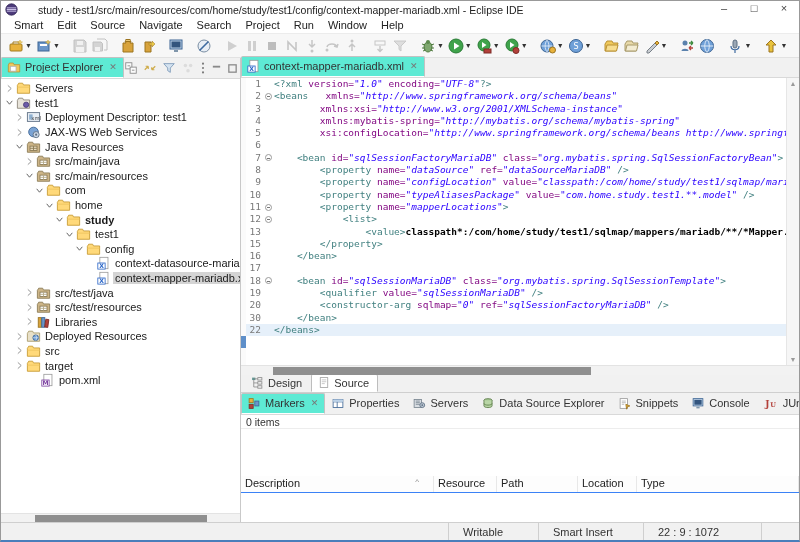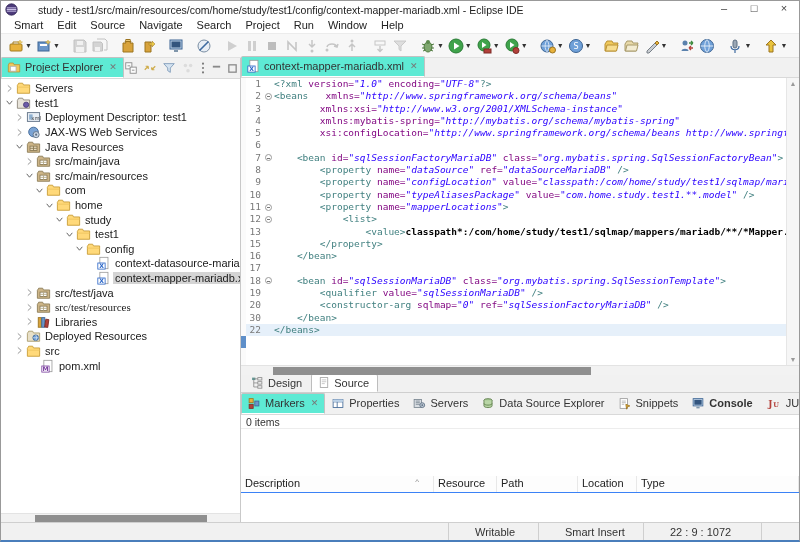--- a/index.html
+++ b/index.html
@@ -83,21 +83,21 @@
   
   .items-count { height:14px; font-size:10.5px; color:#333; padding:1px 0 0 5px; background:#fff; border-bottom:1px solid #ededed; flex:0 0 auto; }
   .tbl-header { height:17px; display:flex; background:#fdfdfd; border-bottom:1px solid #3b82f6; flex:0 0 auto; font-size:11px; color:#222;margin-top:47px; }
   .tbl-col { border-right:1px solid #e8e8e8; padding:1px 4px 0 4px; white-space:nowrap; overflow:hidden; display:flex; }
   .sort { font-size:8px; color:#888; margin-left:auto; padding-right:10px; }
   .tbl-empty { flex:1 1 auto; background:#fff; }
 
   
   .statusbar { height:18px; flex:0 0 auto; background:#f1f1f1; border-top:1px solid #cfcfcf; display:flex; align-items:center; font-size:11px; color:#333; }
   .sb-fill { flex:1 1 auto; }
-  .sb-cell { border-left:1px solid #cfcfcf; height:100%; display:flex; align-items:center; padding:0 26px; white-space:nowrap; }
+  .sb-cell { border-left:1px solid #cfcfcf; height:100%; display:flex; align-items:center; padding:0 14px; white-space:nowrap; }
   .sb-cell.c1 { width:90px; }
   .sb-cell.c2 { width:105px; }
   .sb-cell.c3 { width:118px; }
   .sb-tail { width:38px; border-left:1px solid #cfcfcf; height:100%; }
 </style>
 </head>
 <body>
 
 <div class="window">
 
@@ -629,21 +629,21 @@
             <span class="tree-ico">
               <span class="ti">
                 <svg width="15" height="14" viewBox="0 0 16 16">
                   <path d="M1 5l1.5-2.5H7l1 2h7V14H1z" fill="#ffd97a" stroke="#c79a33"></path>
                   <path d="M1 7h14" stroke="#eec35e"></path>
                 </svg>
               </span>
             </span>
             <span class="tree-label">home</span>
           </div>
-          <div class="tree-row" style="padding-left: 53px;">
+          <div class="tree-row" style="padding-left: 53px; font-weight: bold;">
             <span class="chev">
               <svg width="9" height="9" viewBox="0 0 16 16">
                 <path d="M3 5l5 6 5-6" fill="none" stroke="#555" stroke-width="1.6"></path>
               </svg>
             </span>
             <span class="tree-ico">
               <span class="ti">
                 <svg width="15" height="14" viewBox="0 0 16 16">
                   <path d="M1 5l1.5-2.5H7l1 2h7V14H1z" fill="#ffd97a" stroke="#c79a33"></path>
                   <path d="M1 7h14" stroke="#eec35e"></path>
@@ -720,21 +720,21 @@
               <span class="ti">
                 <svg width="15" height="14" viewBox="0 0 16 16">
                   <path d="M1 5l1.5-2.5H7l1 2h7V14H1z" fill="#cdb588" stroke="#8a7a55"></path>
                   <rect x="4" y="7" width="8" height="5" fill="#fff" stroke="#8a7a55"></rect>
                   <path d="M8 7v5M4 9.5h8" stroke="#b5a987"></path>
                 </svg>
               </span>
             </span>
             <span class="tree-label">src/test/java</span>
           </div>
-          <div class="tree-row" style="padding-left: 23px; font-family: Liberation Serif, serif;">
+          <div class="tree-row" style="padding-left: 23px;">
             <span class="chev">
               <svg width="9" height="9" viewBox="0 0 16 16">
                 <path d="M5 2.5l6 5.5-6 5.5" fill="none" stroke="#8a8a8a" stroke-width="1.6"></path>
               </svg>
             </span>
             <span class="tree-ico">
               <span class="ti">
                 <svg width="15" height="14" viewBox="0 0 16 16">
                   <path d="M1 5l1.5-2.5H7l1 2h7V14H1z" fill="#cdb588" stroke="#8a7a55"></path>
                   <rect x="4" y="7" width="8" height="5" fill="#fff" stroke="#8a7a55"></rect>
@@ -786,20 +786,36 @@
             </span>
             <span class="tree-ico">
               <span class="ti">
                 <svg width="15" height="14" viewBox="0 0 16 16">
                   <path d="M1 5l1.5-2.5H7l1 2h7V14H1z" fill="#ffd97a" stroke="#c79a33"></path>
                   <path d="M1 7h14" stroke="#eec35e"></path>
                 </svg>
               </span>
             </span>
             <span class="tree-label">src</span>
+          </div>
+          <div class="tree-row" style="padding-left: 13px;">
+            <span class="chev">
+              <svg width="9" height="9" viewBox="0 0 16 16">
+                <path d="M5 2.5l6 5.5-6 5.5" fill="none" stroke="#8a8a8a" stroke-width="1.6"></path>
+              </svg>
+            </span>
+            <span class="tree-ico">
+              <span class="ti">
+                <svg width="15" height="14" viewBox="0 0 16 16">
+                  <path d="M1 5l1.5-2.5H7l1 2h7V14H1z" fill="#ffd97a" stroke="#c79a33"></path>
+                  <path d="M1 7h14" stroke="#eec35e"></path>
+                </svg>
+              </span>
+            </span>
+            <span class="tree-label">target</span>
           </div>
           <div class="tree-row" style="padding-left: 27px;">
             <span class="chev"></span>
             <span class="tree-ico">
               <span class="ti">
                 <svg width="13" height="14" viewBox="0 0 16 16">
                   <rect x="3.5" y="1" width="10" height="14" fill="#fff" stroke="#9a9a9a"></rect>
                   <rect x="1" y="8" width="9" height="7.5" fill="#fff" stroke="#7b3fa0"></rect>
                   <text x="5.5" y="14" font-size="7.5" font-weight="bold" fill="#7b3fa0" text-anchor="middle" font-family="DejaVu Sans, sans-serif">M</text>
                 </svg>
@@ -942,21 +958,21 @@
             <span style="">Snippets</span>
           </div>
           <div class="vtab">
             <span class="ti">
               <svg width="14" height="13" viewBox="0 0 16 16">
                 <rect x="2" y="2" width="12" height="9" fill="#bcd2e8" stroke="#3c6493"></rect>
                 <rect x="3.5" y="3.5" width="9" height="6" fill="#33557e"></rect>
                 <rect x="6" y="12" width="4" height="2" fill="#8096ab"></rect>
               </svg>
             </span>
-            <span style="font-weight:bold">Console</span>
+            <span style="font-weight:normal">Console</span>
           </div>
           <div class="vtab">
             <span class="ti">
               <svg width="16" height="13" viewBox="0 0 18 16">
                 <text x="2" y="12" font-size="11" font-weight="bold" fill="#b3403a" font-family="DejaVu Serif, serif">J</text>
                 <text x="8" y="12" font-size="8" font-weight="bold" fill="#b3403a" font-family="DejaVu Serif, serif">U</text>
               </svg>
             </span>
             <span style="">JUnit</span>
           </div>

